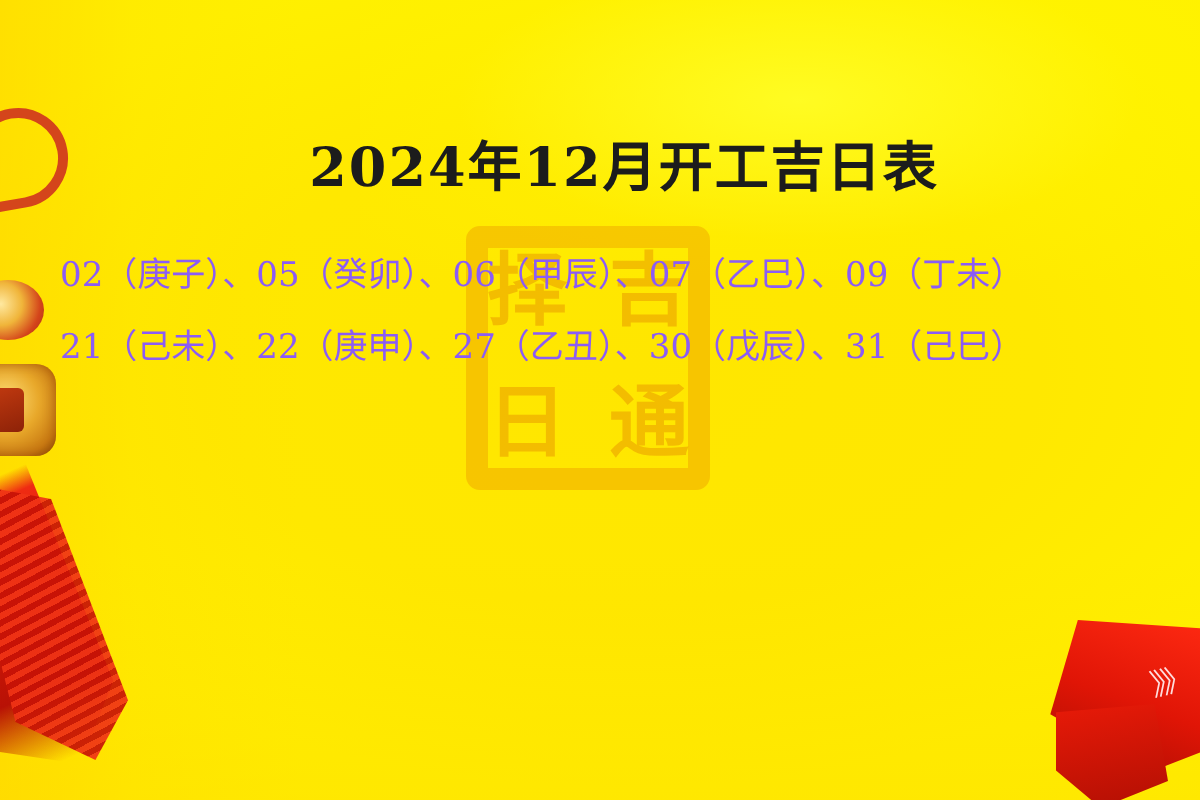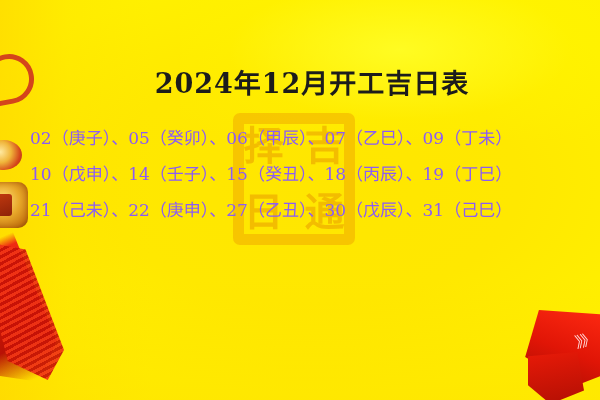--- a/index.html
+++ b/index.html
@@ -237,17 +237,16 @@
   <div class="ribbon">
     <div class="ribbon-a"></div>
     <div class="ribbon-b"></div>
     <div class="ribbon-mark">》》</div>
   </div>
 
   <div class="title">2024年12月开工吉日表</div>
 
   <div class="lines">
     <div class="line">02（庚子）、05（癸卯）、06（甲辰）、07（乙巳）、09（丁未）</div>
-    <div class="line">10（戊申）、14（壬子）、15（癸丑）、18（丙辰）、19（丁巳）</div>
     <div class="line">21（己未）、22（庚申）、27（乙丑）、30（戊辰）、31（己巳）</div>
   </div>
 
 </div>
 
 </body></html>

